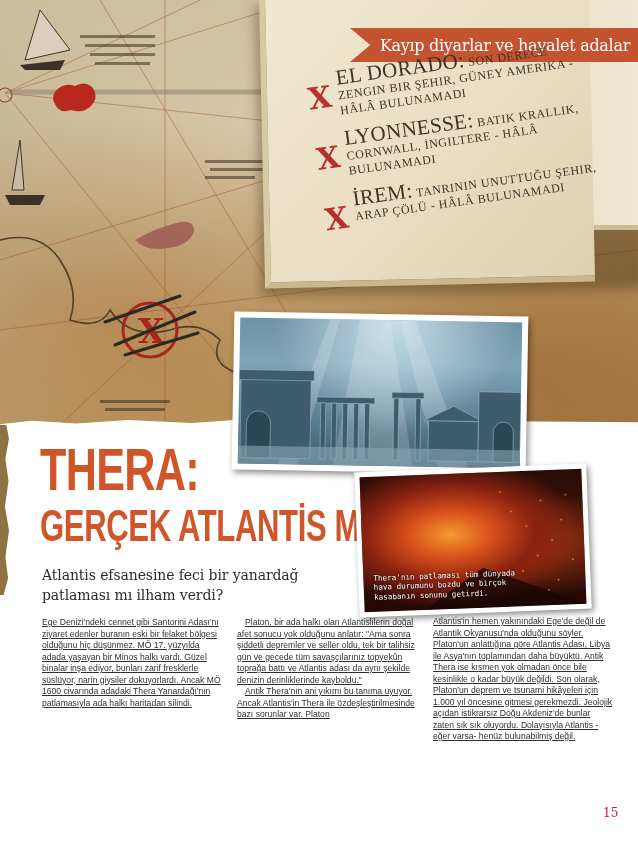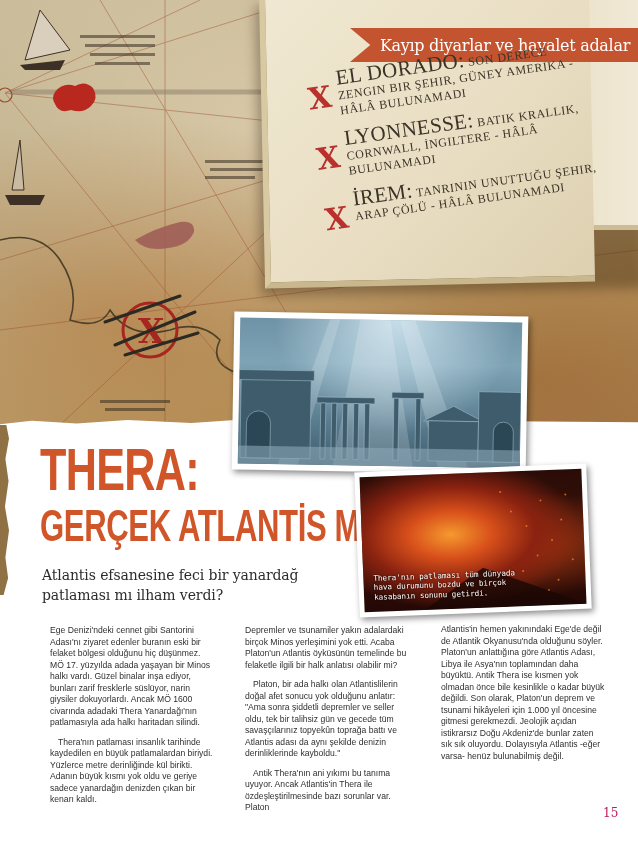--- a/index.html
+++ b/index.html
@@ -123,21 +123,21 @@
     font-family: "DejaVu Serif", serif; color: #2c2c2c; font-size: 14px; line-height: 20px;
     letter-spacing: -0.1px;
   }
 
   
   .col {
     position: absolute; top: 617px;
     font-family: "Liberation Sans", sans-serif; color: #2f2f2f;
     font-size: 8.6px; line-height: 11.5px;
   }
-  .col p { margin: 8px; }
+  .col p { margin: 0; text-decoration: underline; }
   .col .indent { text-indent: 8px; }
   .col-1 { left: 42px; width: 180px; }
   .col-2 { left: 237px; width: 183px; }
   .col-3 { left: 433px; width: 180px; top: 616px; }
 
   .page-number {
     position: absolute; left: 603px; top: 806px;
     font-family: "DejaVu Serif", serif; color: #be185d; font-size: 12px;
   }
 </style>
@@ -289,24 +289,22 @@
           <circle cx="185" cy="120" r="1"></circle>
       </g>
       <polygon points="60,135 120,95 222,135" fill="#1a0704" opacity="0.8"></polygon>
     </svg>
     <div class="volcano-caption">Thera'nın patlaması tüm dünyada hava durumunu bozdu ve birçok kasabanın sonunu getirdi.</div>
   </div>
 </div>
 
 <div class="col col-1">
   <p>Ege Denizi'ndeki cennet gibi Santorini Adası'nı ziyaret edenler buranın eski bir felaket bölgesi olduğunu hiç düşünmez. MÖ 17. yüzyılda adada yaşayan bir Minos halkı vardı. Güzel binalar inşa ediyor, bunları zarif fresklerle süslüyor, narin giysiler dokuyorlardı. Ancak MÖ 1600 civarında adadaki Thera Yanardağı'nın patlamasıyla ada halkı haritadan silindi.</p>
-  <p class="indent">Thera'nın patlaması insanlık tarihinde kaydedilen en büyük patlamalardan biriydi. Yüzlerce metre derinliğinde kül birikti. Adanın büyük kısmı yok oldu ve geriye sadece yanardağın denizden çıkan bir kenarı kaldı.</p>
 </div>
 <div class="col col-2">
-  <p>Depremler ve tsunamiler yakın adalardaki birçok Minos yerleşimini yok etti. Acaba Platon'un Atlantis öyküsünün temelinde bu felaketle ilgili bir halk anlatısı olabilir mi?</p>
   <p class="indent">Platon, bir ada halkı olan Atlantislilerin doğal afet sonucu yok olduğunu anlatır: "Ama sonra şiddetli depremler ve seller oldu, tek bir talihsiz gün ve gecede tüm savaşçılarınız topyekûn toprağa battı ve Atlantis adası da aynı şekilde denizin derinliklerinde kayboldu."</p>
   <p class="indent">Antik Thera'nın ani yıkımı bu tanıma uyuyor. Ancak Atlantis'in Thera ile özdeşleştirilmesinde bazı sorunlar var. Platon</p>
 </div>
 <div class="col col-3">
   <p>Atlantis'in hemen yakınındaki Ege'de değil de Atlantik Okyanusu'nda olduğunu söyler. Platon'un anlattığına göre Atlantis Adası, Libya ile Asya'nın toplamından daha büyüktü. Antik Thera ise kısmen yok olmadan önce bile kesinlikle o kadar büyük değildi. Son olarak, Platon'un deprem ve tsunami hikâyeleri için 1.000 yıl öncesine gitmesi gerekmezdi. Jeolojik açıdan istikrarsız Doğu Akdeniz'de bunlar zaten sık sık oluyordu. Dolayısıyla Atlantis -eğer varsa- henüz bulunabilmiş değil.</p>
 </div>
 
 <div class="page-number">15</div>
 
 </body></html>

